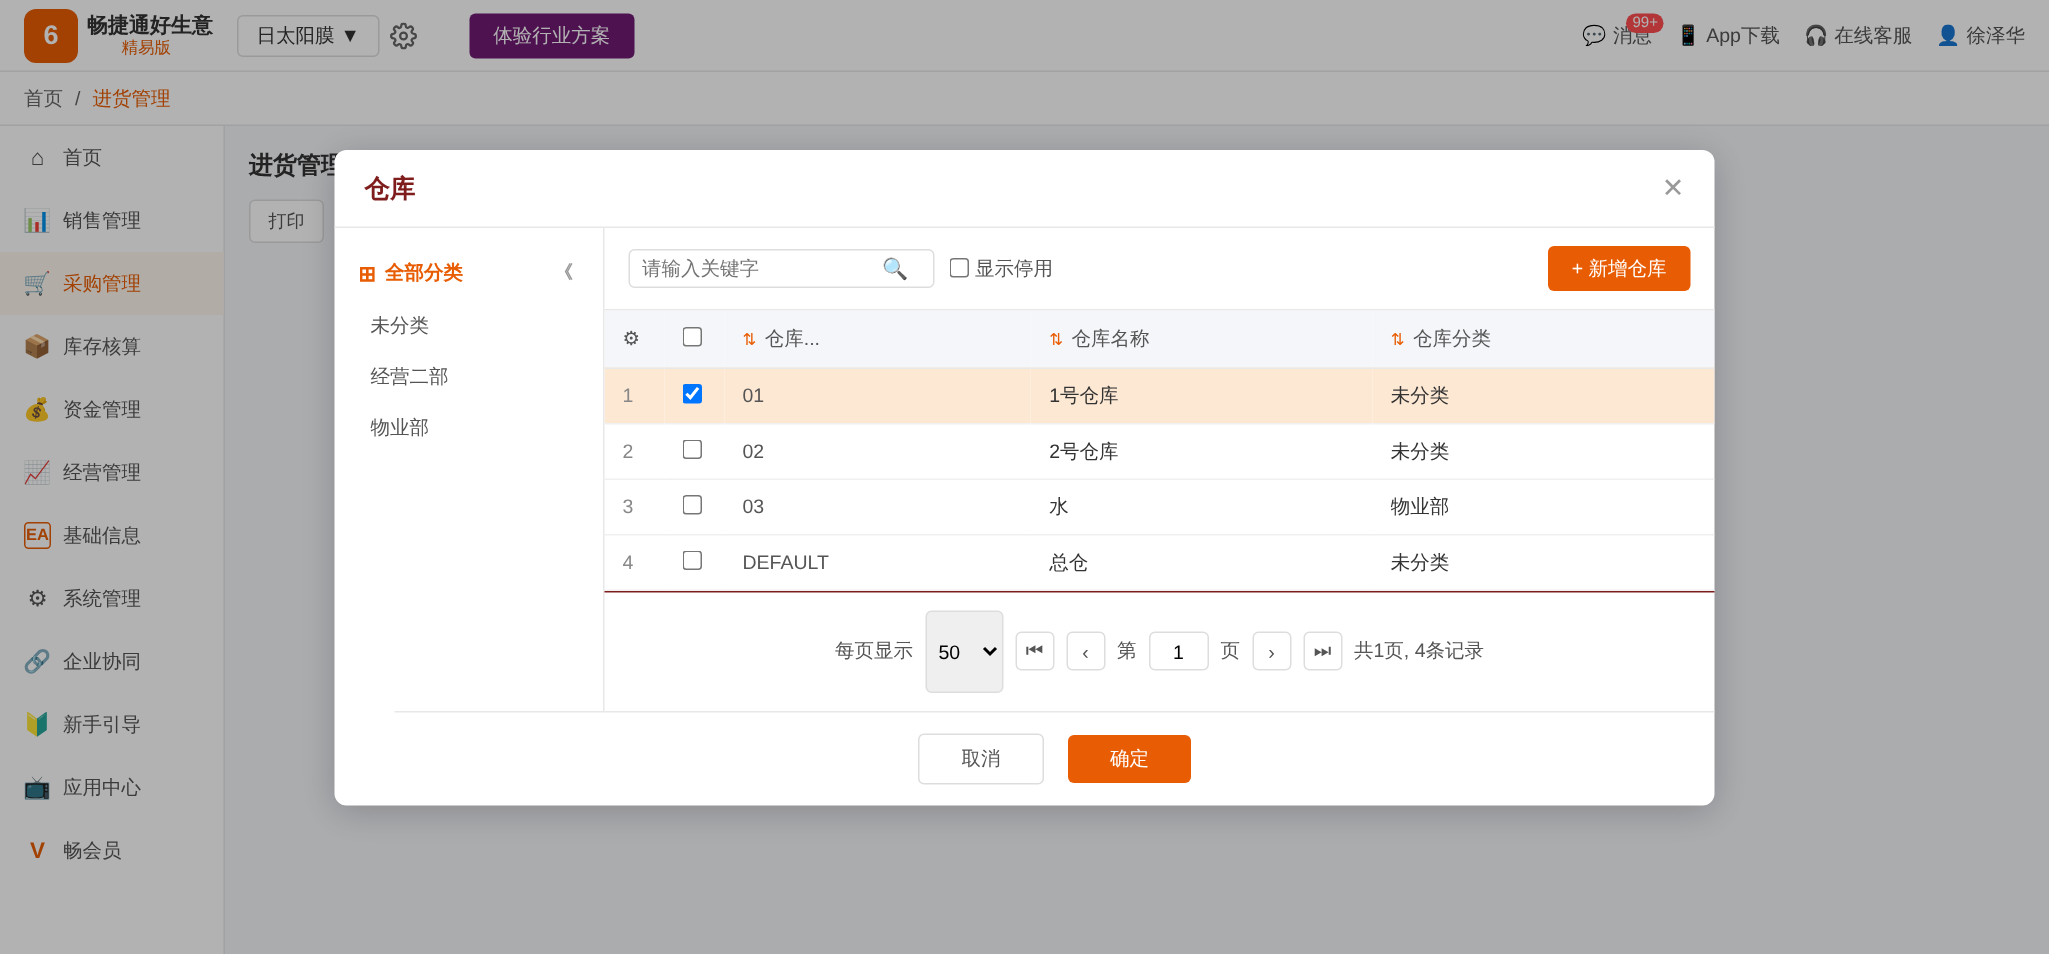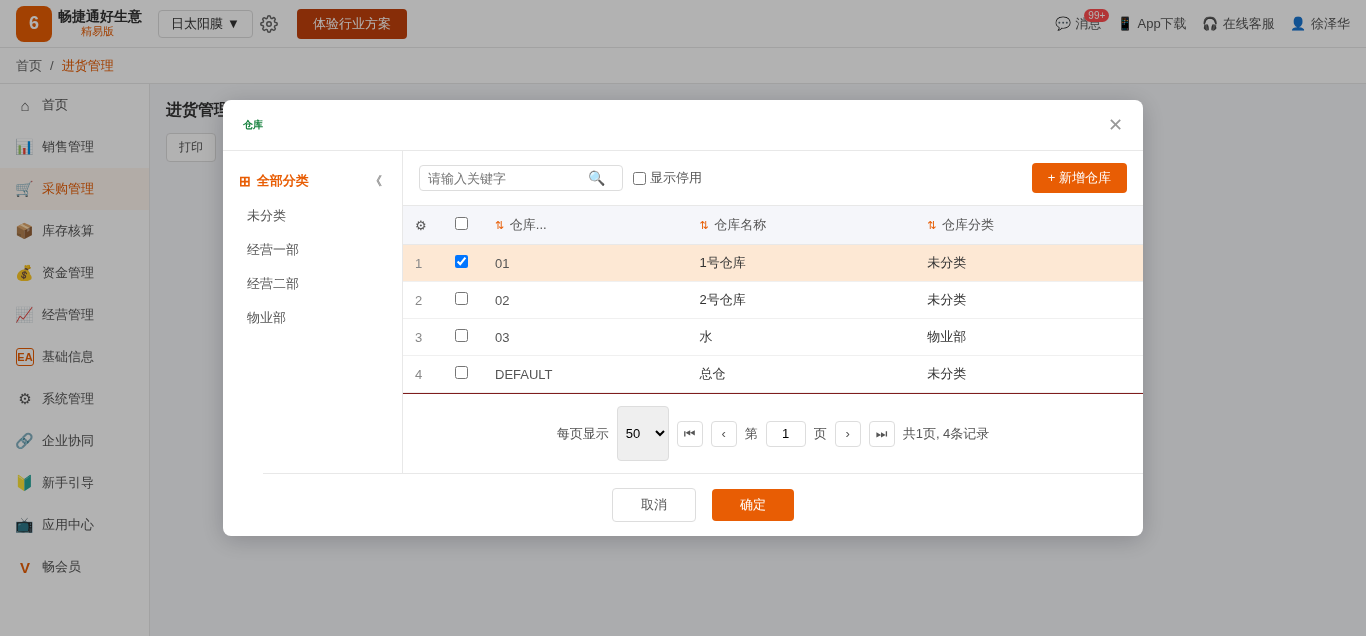--- a/index.html
+++ b/index.html
@@ -30,22 +30,22 @@
       margin-right: 6px;
     }
     .logo-text { font-size: 14px; font-weight: bold; color: #333; line-height: 1.2; }
     .logo-sub { font-size: 11px; color: #e85d04; margin-left: 23px; }
     .nav-selector {
       display: flex; align-items: center; gap: 4px;
       padding: 4px 12px; border: 1px solid #ddd; border-radius: 4px;
       cursor: pointer; font-size: 13px; color: #333;
     }
     .nav-btn {
-      background: #c2410c; color: #fff; border: none;
-      padding: 6px 16px; border-radius: 4px; cursor: pointer; font-size: 13px; margin-left: 12px; text-align: right;
+      background: #701a75; color: #fff; border: none;
+      padding: 6px 16px; border-radius: 4px; cursor: pointer; font-size: 13px; margin-left: 28px; text-align: right;
     }
     .nav-right { margin-left: auto; display: flex; align-items: center; gap: 16px; }
     .nav-right-item { display: flex; align-items: center; gap: 4px; font-size: 13px; color: #555; cursor: pointer; position: relative; }
     .badge {
       background: #ff4d4f; color: #fff; font-size: 10px;
       padding: 1px 4px; border-radius: 8px; position: absolute; top: -6px; right: -8px;
     }
     .gear-icon { width: 32px; height: 32px; display: flex; align-items: center; justify-content: center; cursor: pointer; }
 
     
@@ -89,21 +89,21 @@
     }
     .modal {
       background: #fff; border-radius: 8px; width: 920px;
       box-shadow: 0 4px 24px rgba(0,0,0,0.2);
       display: flex; flex-direction: column;
     }
     .modal-header {
       display: flex; align-items: center; justify-content: space-between;
       padding: 14px 20px; border-bottom: 1px solid #e8e8e8;
     }
-    .modal-title { font-size: 10px; font-weight: bold; color: #15803d; }
+    .modal-title { font-size: 17px; font-weight: bold; color: #7f1d1d; }
     .modal-close { cursor: pointer; font-size: 18px; color: #999; }
     .modal-body { display: flex; flex: 1; min-height: 0; }
 
     
     .modal-tree {
       width: 180px; border-right: 1px solid #e8e8e8; padding: 12px 0;
       flex-shrink: 0;
     }
     .tree-header {
       display: flex; align-items: center; gap: 6px;
@@ -316,21 +316,20 @@
 
     <div class="modal-body">
 
       <div class="modal-tree">
         <div class="tree-header">
           <span class="grid-icon">⊞</span>
           <span>全部分类</span>
           <span class="tree-collapse-btn">《</span>
         </div>
         <div class="tree-item">未分类</div>
-        <div class="tree-item">经营一部</div>
         <div class="tree-item">经营二部</div>
         <div class="tree-item">物业部</div>
       </div>
 
       <div class="modal-right">
 
         <div class="modal-toolbar">
           <div class="search-box">
             <input type="text" placeholder="请输入关键字" style="">
             <span class="search-icon">🔍</span>

